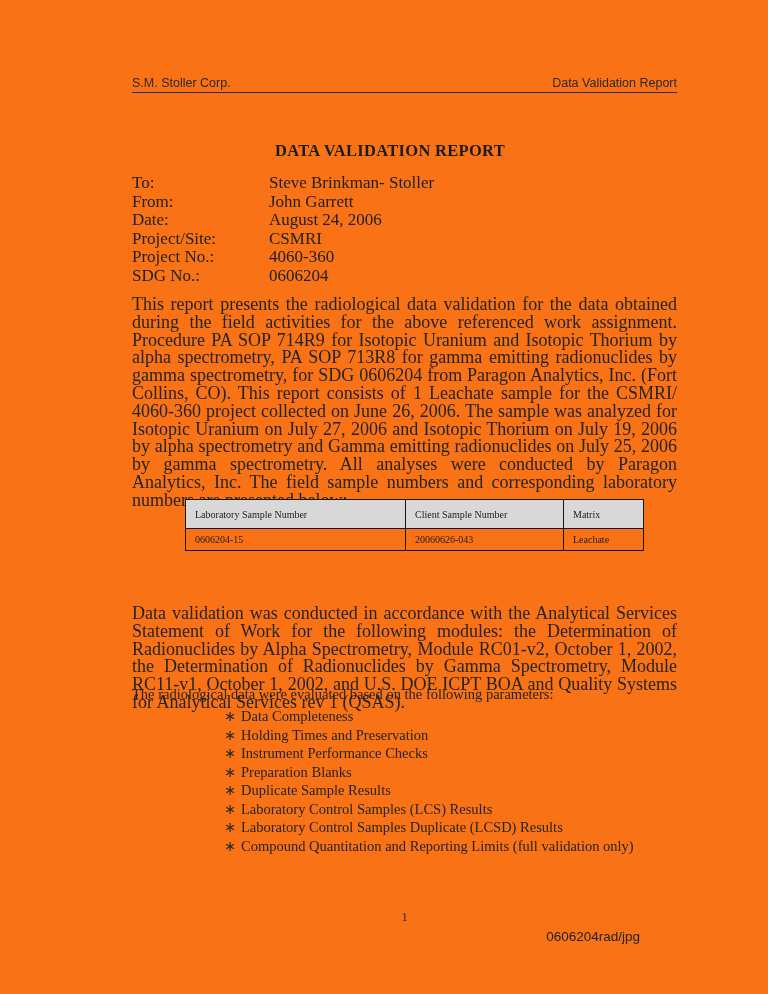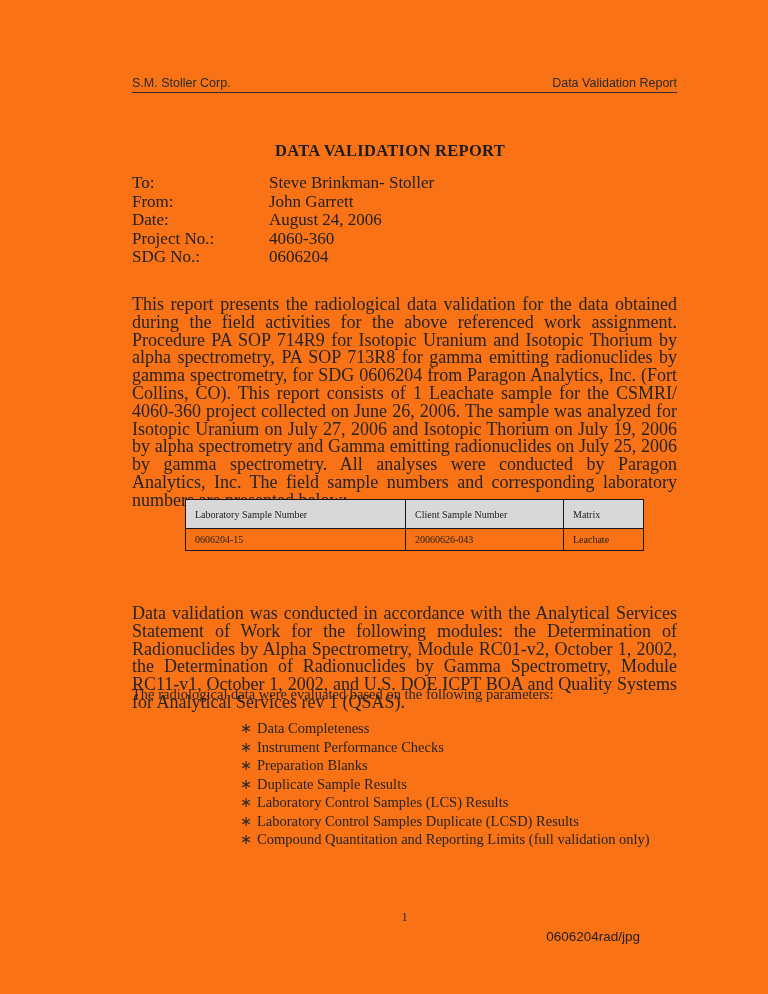--- a/index.html
+++ b/index.html
@@ -97,21 +97,21 @@
   
   .params {
     position: absolute;
     left: 132px;
     top: 685px;
     width: 545px;
     font-size: 14.5px;
     color: #242424;
   }
   .params-intro { margin: 0 0 4px 0; line-height: 18px; }
-  .bullet-list { list-style: none; margin: 16px; padding: 0 0 0 92px; }
+  .bullet-list { list-style: none; margin: 0; padding: 0 0 0 92px; }
   .bullet-item { line-height: 18.5px; }
   .bullet-glyph { display: inline-block; width: 17px; color: #2a2a2a; }
 
   
   .footer-page-number {
     position: absolute;
     left: 132px;
     top: 910px;
     width: 545px;
     text-align: center;
@@ -141,20 +141,23 @@
 
   <div class="memo">
     <div class="memo-row">
       <span class="memo-label">To:</span><span class="memo-value">Steve Brinkman- Stoller</span>
     </div>
     <div class="memo-row">
       <span class="memo-label">From:</span><span class="memo-value">John Garrett</span>
     </div>
     <div class="memo-row">
       <span class="memo-label">Date:</span><span class="memo-value">August 24, 2006</span>
+    </div>
+    <div class="memo-row">
+      <span class="memo-label">Project/Site:</span><span class="memo-value">CSMRI</span>
     </div>
     <div class="memo-row">
       <span class="memo-label">Project No.:</span><span class="memo-value">4060-360</span>
     </div>
     <div class="memo-row">
       <span class="memo-label">SDG No.:</span><span class="memo-value">0606204</span>
     </div>
   </div>
 
   <p class="para para-1">This report presents the radiological data validation for the data obtained during the field activities for the above referenced work assignment.  Procedure PA SOP 714R9 for Isotopic Uranium and Isotopic Thorium by alpha spectrometry, PA SOP 713R8 for gamma emitting radionuclides by gamma spectrometry, for SDG 0606204 from Paragon Analytics, Inc. (Fort Collins, CO). This report consists of 1 Leachate sample for the CSMRI/ 4060-360 project collected on June 26, 2006.   The sample was analyzed for Isotopic Uranium on July 27, 2006 and Isotopic Thorium on July 19, 2006 by alpha spectrometry and Gamma emitting radionuclides on July 25, 2006 by gamma spectrometry. All analyses were conducted by Paragon Analytics, Inc.  The field sample numbers and corresponding laboratory numbers are presented below:</p>
@@ -175,20 +178,21 @@
       </tr>
     </tbody>
   </table>
 
   <p class="para para-2">Data validation was conducted in accordance with the Analytical Services Statement of Work for the following modules: the Determination of Radionuclides by Alpha Spectrometry, Module RC01-v2, October 1, 2002, the Determination of Radionuclides by Gamma Spectrometry, Module RC11-v1, October 1, 2002, and U.S. DOE ICPT BOA and Quality Systems for Analytical Services rev 1 (QSAS).</p>
 
   <div class="params">
     <p class="params-intro">The radiological data were evaluated based on the following parameters:</p>
     <ul class="bullet-list">
       <li class="bullet-item"><span class="bullet-glyph">∗</span><span>Data Completeness</span></li>
+      <li class="bullet-item"><span class="bullet-glyph">∗</span><span>Holding Times and Preservation</span></li>
       <li class="bullet-item"><span class="bullet-glyph">∗</span><span>Instrument Performance Checks</span></li>
       <li class="bullet-item"><span class="bullet-glyph">∗</span><span>Preparation Blanks</span></li>
       <li class="bullet-item"><span class="bullet-glyph">∗</span><span>Duplicate Sample Results</span></li>
       <li class="bullet-item"><span class="bullet-glyph">∗</span><span>Laboratory Control Samples (LCS) Results</span></li>
       <li class="bullet-item"><span class="bullet-glyph">∗</span><span>Laboratory Control Samples Duplicate (LCSD) Results</span></li>
       <li class="bullet-item"><span class="bullet-glyph">∗</span><span>Compound Quantitation and Reporting Limits (full validation only)</span></li>
     </ul>
   </div>
 
   <div class="footer-page-number">1</div>

